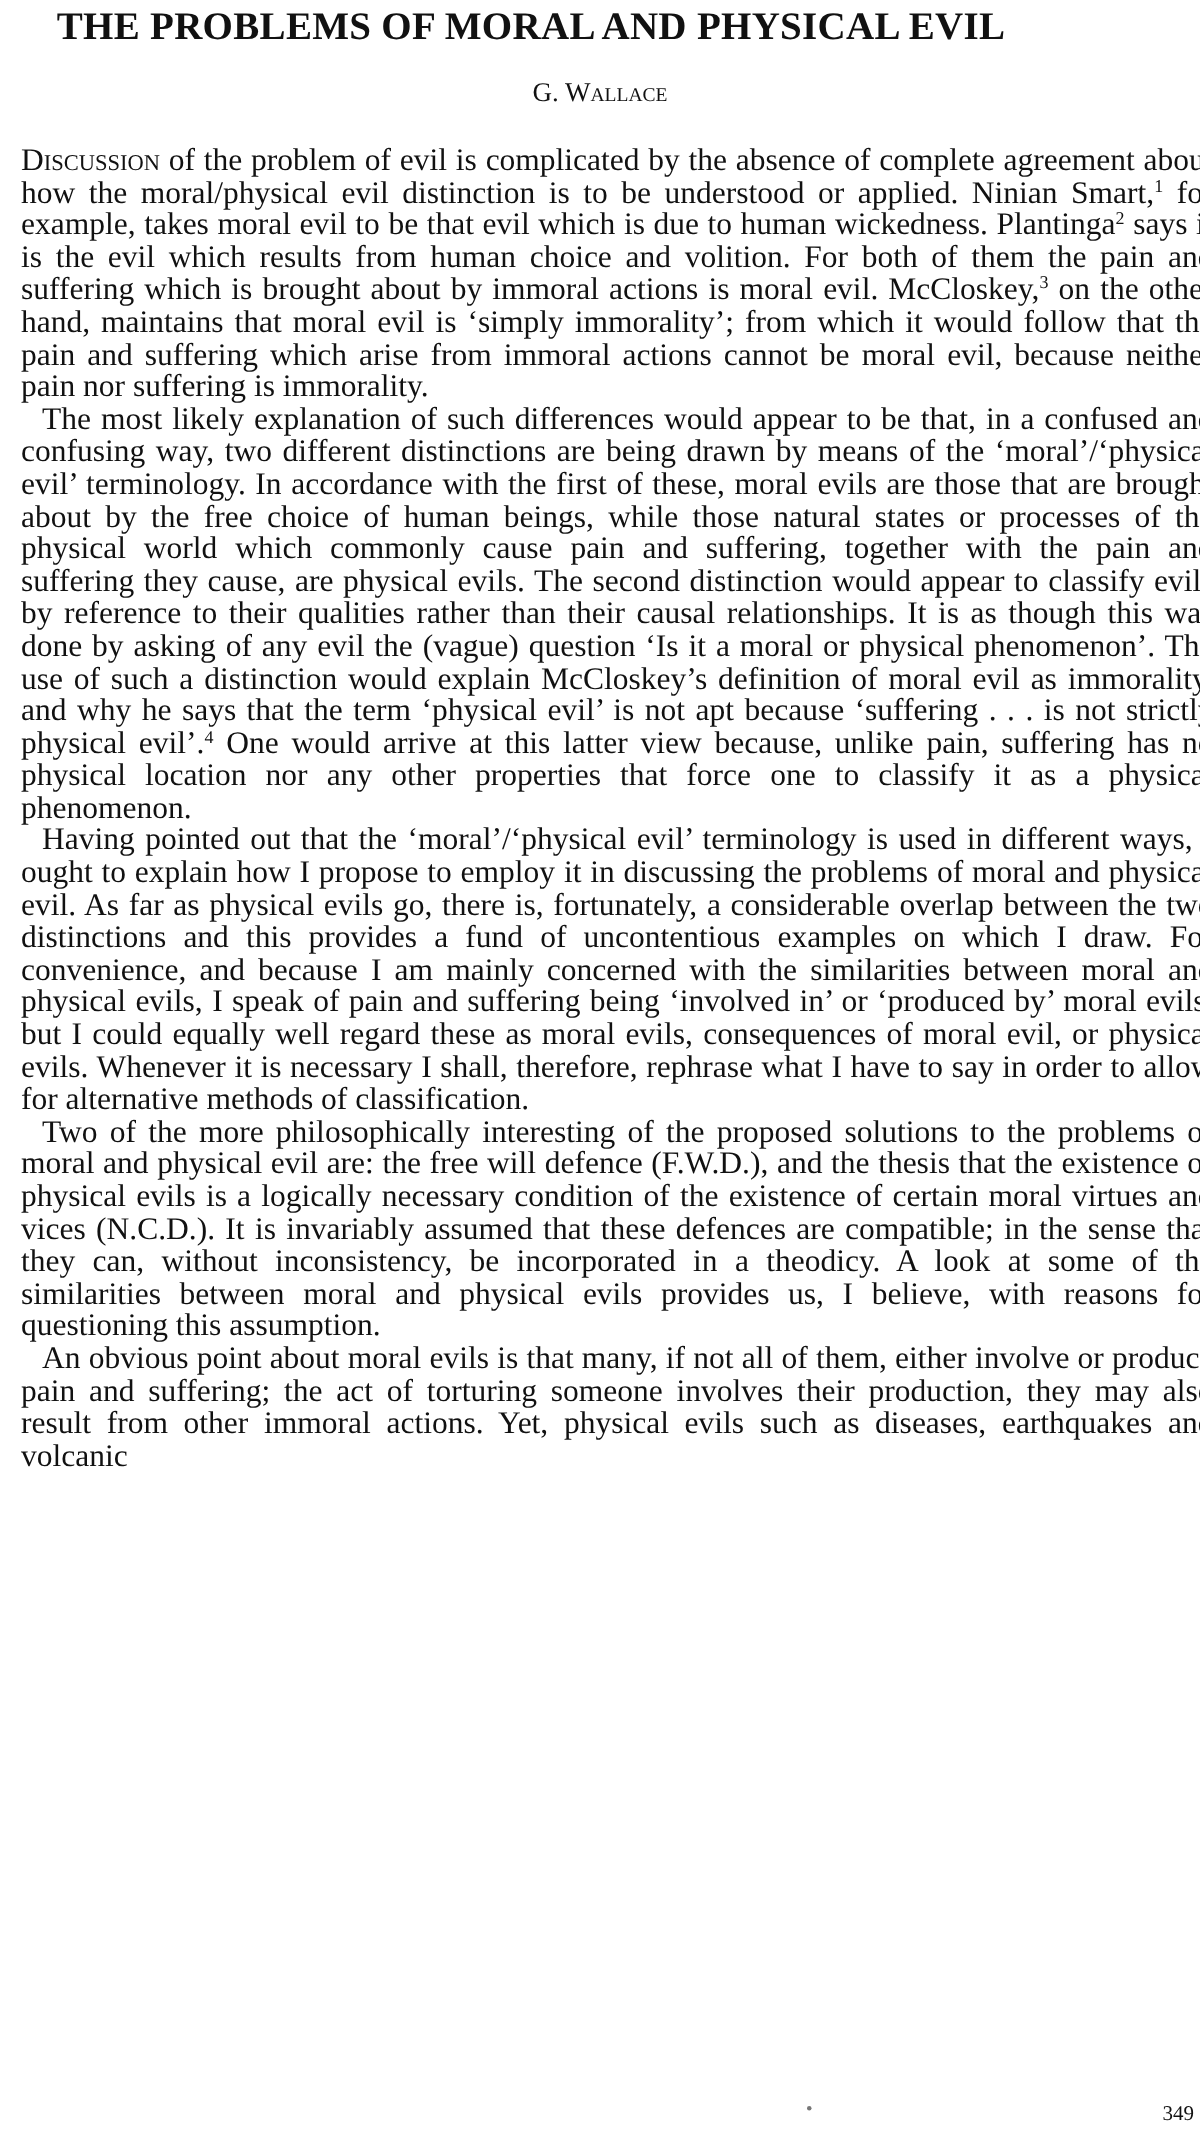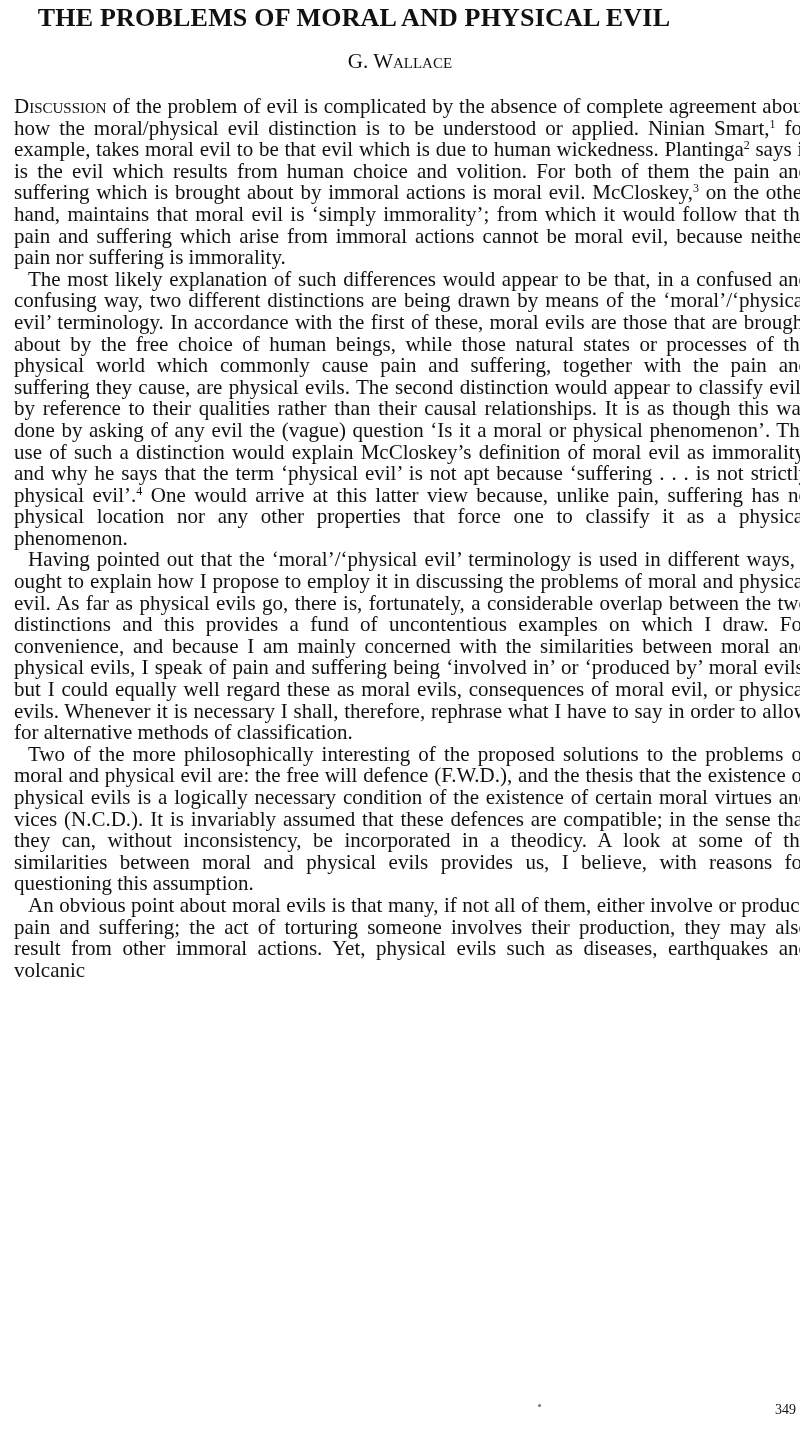--- a/index.html
+++ b/index.html
@@ -2,21 +2,21 @@
 <html><head>
 <meta charset="utf-8">
 <style>
   html, body { margin: 0; padding: 0; background: #ffffff; }
   body { width: 800px; height: 1430px; overflow: hidden; position: relative; }
   .page { position: absolute; left: 0; top: 0; width: 800px; height: 1430px;
           font-family: "Liberation Serif", "DejaVu Serif", serif; color: #111; }
   .title { position: absolute; top: 2px; left: 0; width: 708px; text-align: center;
            font-weight: bold; font-size: 26px; letter-spacing: 0.2px; line-height: 32px; }
   .author { position: absolute; top: 48px; left: 0; width: 800px; text-align: center;
-            font-size: 21px; line-height: 26px; font-variant: small-caps; }
+            font-size: 18px; line-height: 26px; font-variant: small-caps; }
   .body { position: absolute; top: 96px; left: 14px; width: 795px;
           font-size: 21px; line-height: 21.6px; text-align: justify; hyphens: none; }
   .body p { margin: 0; text-indent: 0; }
   .body p + p { text-indent: 14px; }
   .smallcaps { font-variant: small-caps; }
   sup { font-size: 12px; line-height: 0; vertical-align: 7px; }
   .pagenum { position: absolute; top: 1398px; right: 4px; font-size: 14px; line-height: 24px; }
   .dot { position: absolute; top: 1404px; left: 538px; width: 3px; height: 3px; background: #777; border-radius: 50%; }
 </style>
 </head>

